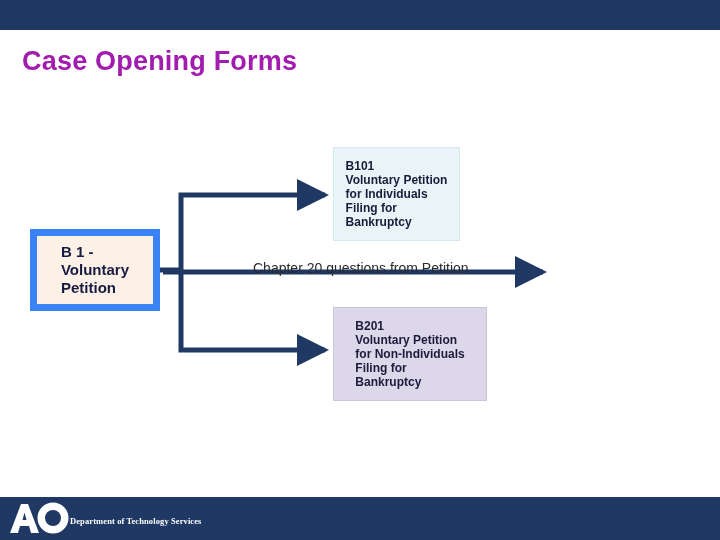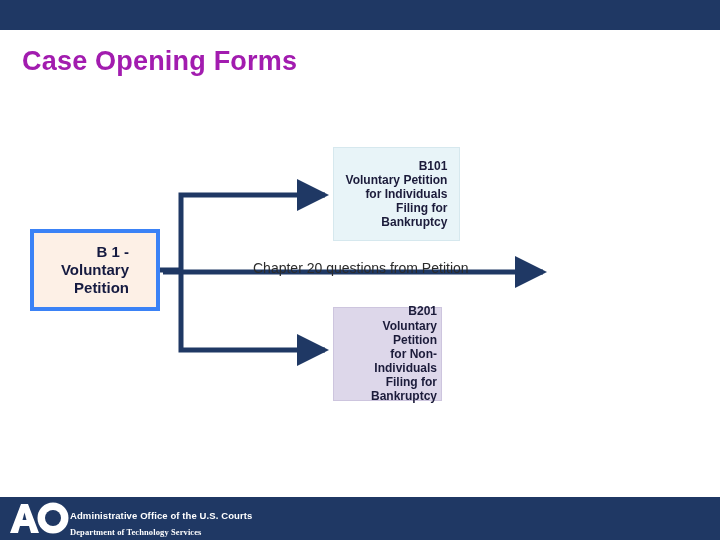--- a/index.html
+++ b/index.html
@@ -45,33 +45,33 @@
     width: 720px;
     height: 320px;
   }
 
   .node {
     position: absolute;
     box-sizing: border-box;
     display: flex;
     align-items: center;
     justify-content: center;
-    text-align: right;
+    text-align: left;
     line-height: 1.18;
     color: #1a1a2e;
   }
 
   
   .node-b1 {
     left: 30px;
     top: 109px;
     width: 130px;
     height: 82px;
     background: #fdf0e6;
-    border: 4px solid #3b82f6;
+    border: 7px solid #3b82f6;
     font-size: 15px;
     font-weight: bold;
     color: #151a40;
     padding: 16px;
   }
 
   
   .node-b101 {
     left: 333px;
     top: 27px;
@@ -82,21 +82,21 @@
     font-size: 12px;
     font-weight: bold;
     color: #1b1b3a;
     padding: 4px;
   }
 
   
   .node-b201 {
     left: 333px;
     top: 187px;
-    width: 109px;
+    width: 154px;
     height: 94px;
     background: #ddd7ea;
     border: 1px solid #cdc5de;
     font-size: 12px;
     font-weight: bold;
     color: #1b1b3a;
     padding: 4px;
   }
 
   
@@ -219,15 +219,14 @@
 <div class="footer-bar"></div>
 
 <svg class="logo" viewBox="0 0 62 34" xmlns="http://www.w3.org/2000/svg">
   <path d="M2,32 L13,3 L20,3 L31,32 L23,32 L21,25 L12,25 L10,32 Z" fill="#ffffff"></path>
   <path d="M14.5,19 L18.5,19 L16.5,11.5 Z" fill="#1f3864"></path>
   <circle cx="45" cy="17" r="15.5" fill="#ffffff"></circle>
   <circle cx="45" cy="17" r="8" fill="#1f3864"></circle>
 </svg>
 
 <div class="footer-text">
-  <div class="footer-line1">Administrative Office of the U.S. Courts</div>
   <div class="footer-line2">Department of Technology Services</div>
 </div>
 
 </body></html>

